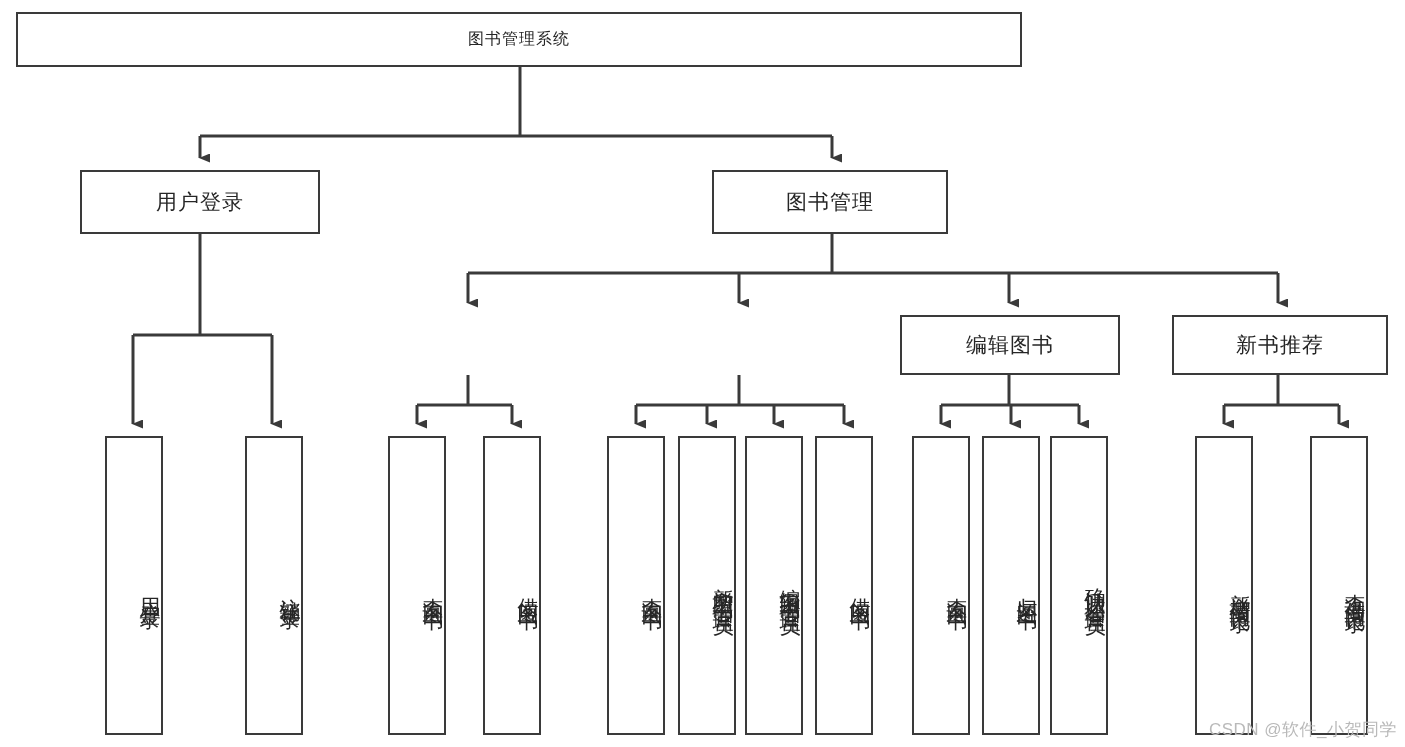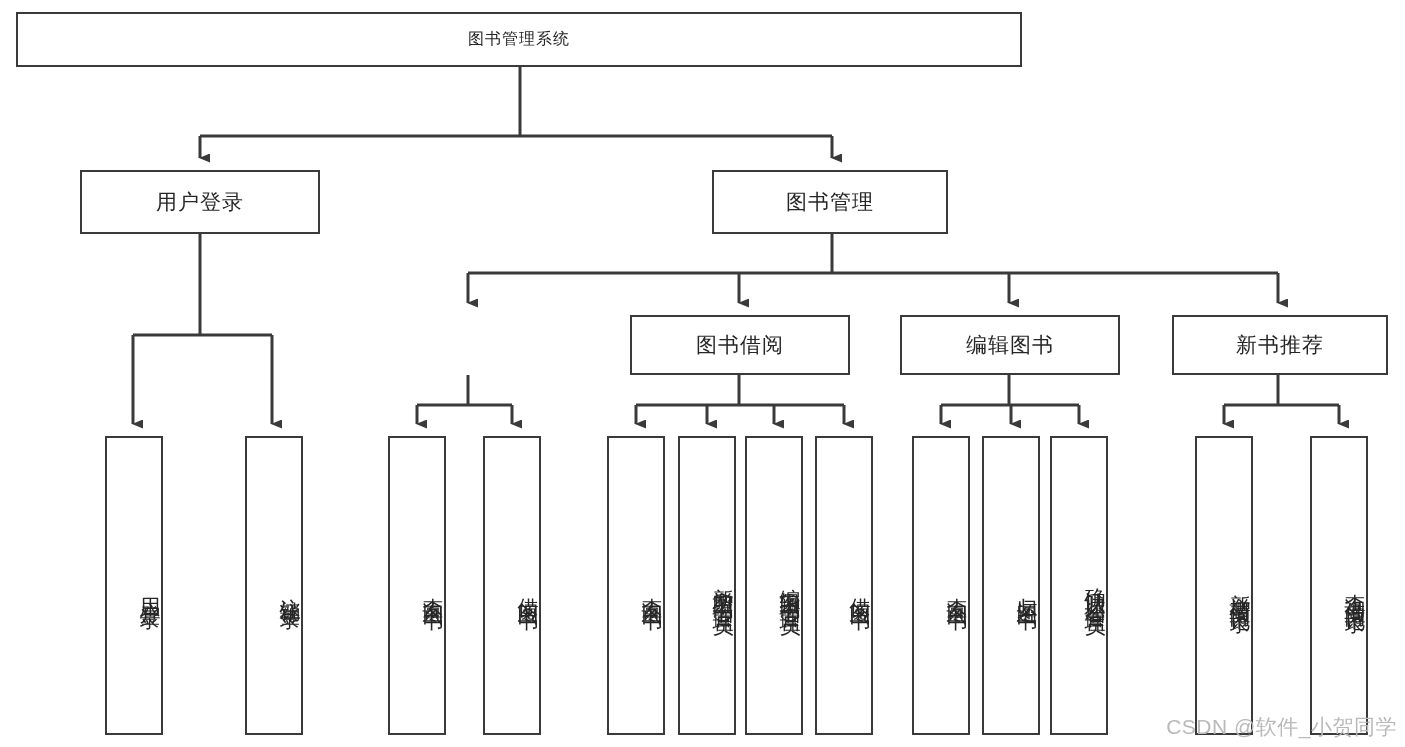--- a/index.html
+++ b/index.html
@@ -53,21 +53,21 @@
     justify-content: center;
   }
   .leaf-label {
     display: block;
     line-height: 1.02;
   }
   #watermark {
     position: absolute;
     right: 8px;
     bottom: 6px;
-    font-size: 21px;
+    font-size: 17px;
     color: #b9b9b9;
     letter-spacing: 0.5px;
     white-space: nowrap;
   }
 </style>
 </head>
 <body>
 
 <div id="canvas">
 
@@ -127,23 +127,20 @@
 
   <div class="node horizontal" style="left:80px;top:170px;width:240px;height:64px;">
     <span>用户登录</span>
   </div>
 
   <div class="node horizontal" style="left:712px;top:170px;width:236px;height:64px;">
     <span>图书管理</span>
   </div>
 
 
-  <div class="node horizontal" style="left:630px;top:315px;width:220px;height:60px;">
-    <span>图书借阅</span>
-  </div>
 
   <div class="node horizontal" style="left:900px;top:315px;width:220px;height:60px;">
     <span>编辑图书</span>
   </div>
 
   <div class="node horizontal" style="left:1172px;top:315px;width:216px;height:60px;">
     <span>新书推荐</span>
   </div>
 
   <div class="node leaf" style="left:105px;top:436px;width:58px;height:299px;">

